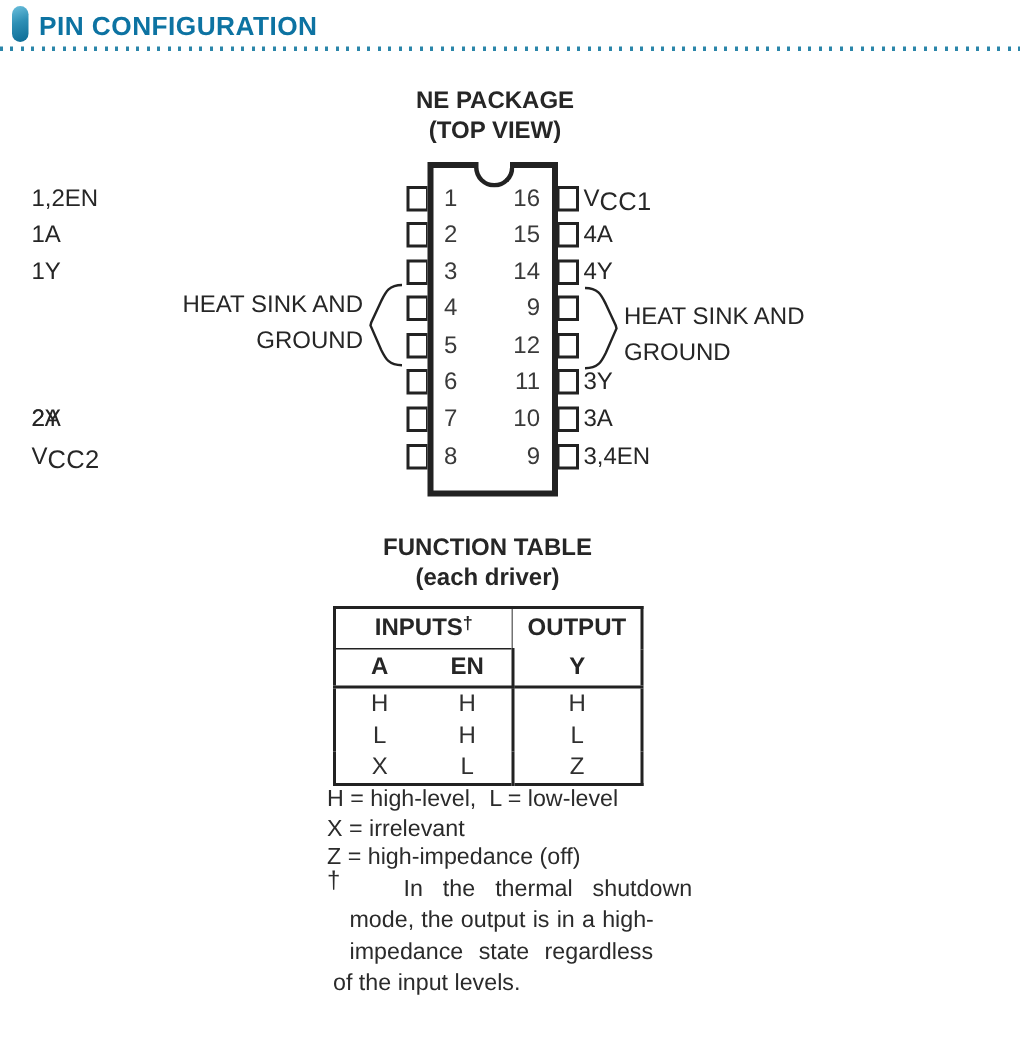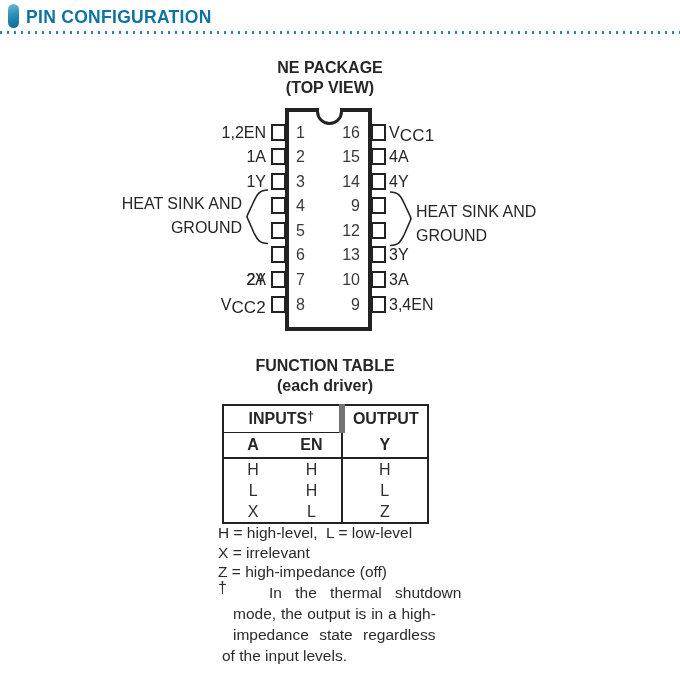--- a/index.html
+++ b/index.html
@@ -22,21 +22,21 @@
   
   .lead{position:absolute;width:15px;height:17px;background:#fff;border:2.5px solid #222;
         box-sizing:border-box;z-index:1;}
   .lead.l{left:271px;} .lead.r{left:371px;}
   .chip-body{position:absolute;left:285px;top:108px;width:87px;height:223px;
              border:4px solid #222;background:#fff;box-sizing:border-box;z-index:2;}
   .chip-notch{position:absolute;left:316px;top:108px;width:27px;height:17px;background:#fff;
               border:3px solid #222;border-top:none;border-radius:0 0 14px 14px;
               box-sizing:border-box;z-index:4;}
   .prow{position:absolute;height:18px;line-height:18px;font-size:16px;z-index:3;}
-  .pl{left:0;width:266px;text-align:right;}
+  .pl{left:0;width:266px;padding-left:21px;}
   .pr{left:389px;width:150px;text-align:left;}
   .num-l{left:296px;width:40px;text-align:left;color:#3a3a3a;}
   .num-r{left:320px;width:40px;text-align:right;color:#3a3a3a;}
   .y0{top:124px;} .y1{top:148px;} .y2{top:173px;} .y3{top:197px;}
   .y4{top:222px;} .y5{top:246px;} .y6{top:271px;} .y7{top:296px;}
   .sub{font-size:17px;vertical-align:-3px;letter-spacing:.2px;}
   .grp{position:absolute;height:17px;line-height:17px;font-size:16px;z-index:3;}
   .grp.gl{left:0;width:242px;text-align:right;}
   .grp.gr{left:416px;width:200px;text-align:left;}
   .gl1{top:195px;} .gl2{top:219px;} .gr1{top:203px;} .gr2{top:227px;}
@@ -45,21 +45,21 @@
   
   .ft-title{position:absolute;left:175px;width:300px;text-align:center;height:20px;
             line-height:20px;font-size:16px;font-weight:bold;}
   .ftt-1{top:356px;} .ftt-2{top:376px;}
   table.ft{position:absolute;left:222px;top:404px;border-collapse:collapse;
            border:2.5px solid #222;table-layout:fixed;width:207px;}
   .ft th,.ft td{padding:0;text-align:center;font-size:16px;}
   .ft th{font-weight:bold;}
   .ft .r1 th{height:26px;}
   .ft .r2 th{height:24px;border-bottom:2px solid #222;}
-  .ft .inputs{border-bottom:1.5px solid #222;border-right:6px solid #737373;}
+  .ft .inputs{border-bottom:1.5px solid #222;border-right:1px solid #737373;}
   .ft .dv{border-right:2px solid #222;}
   .ft td{height:21px;font-weight:normal;color:#2f2f2f;}
   .dag{font-size:12px;font-weight:bold;position:relative;top:-4px;}
 
   
   .note{position:absolute;left:218px;font-size:15.5px;height:19px;line-height:19px;
         white-space:pre;color:#2b2b2b;}
   .n1{top:523px;} .n2{top:543px;} .n3{top:562px;}
   .ndag{position:absolute;left:218px;top:579px;font-size:16px;color:#2b2b2b;}
   .nd1{left:230px;top:583px;word-spacing:9px;margin-left:39px;}
@@ -119,21 +119,21 @@
   <div class="prow num-l y4">5</div>
   <div class="prow num-l y5">6</div>
   <div class="prow num-l y6">7</div>
   <div class="prow num-l y7">8</div>
 
   <div class="prow num-r y0">16</div>
   <div class="prow num-r y1">15</div>
   <div class="prow num-r y2">14</div>
   <div class="prow num-r y3">9</div>
   <div class="prow num-r y4">12</div>
-  <div class="prow num-r y5">13</div>
+  <div class="prow num-r y5">11</div>
   <div class="prow num-r y6">10</div>
   <div class="prow num-r y7">9</div>
 
   <div class="prow pr y0"><span>V</span><span class="sub">CC1</span></div>
   <div class="prow pr y1"><span>4A</span></div>
   <div class="prow pr y2"><span>4Y</span></div>
   <div class="prow pr y5"><span>3Y</span></div>
   <div class="prow pr y6"><span>3A</span></div>
   <div class="prow pr y7"><span>3,4EN</span></div>
 

